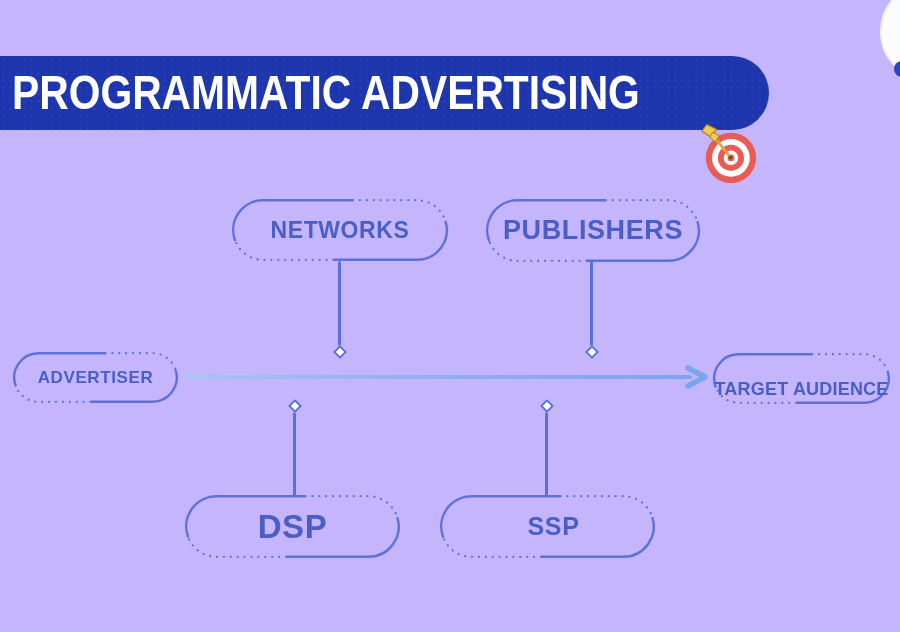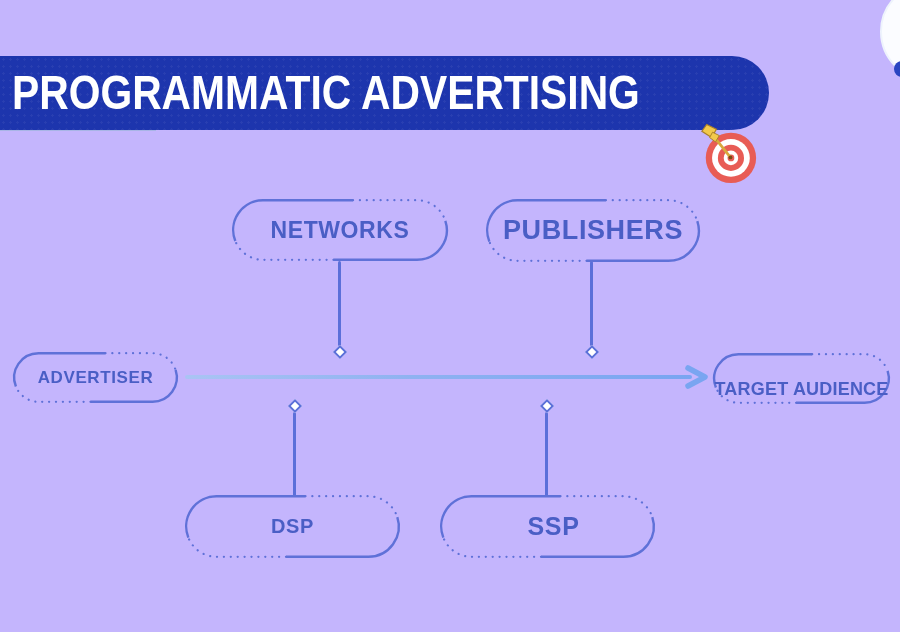--- a/index.html
+++ b/index.html
@@ -46,21 +46,21 @@
   }
   .node-advertiser{left:13px;top:352px;width:165px;height:51px;}
   .node-advertiser .lbl{font-size:17px;}
   .node-networks{left:232px;top:199px;width:216px;height:62px;}
   .node-networks .lbl{font-size:23px;}
   .node-publishers{left:486px;top:199px;width:214px;height:63px;}
   .node-publishers .lbl{font-size:27px;}
   .node-target{left:713px;top:353px;width:177px;height:51px;}
   .node-target .lbl{font-size:18px;letter-spacing:0.2px;margin-top:22px;}
   .node-dsp{left:185px;top:495px;width:215px;height:63px;}
-  .node-dsp .lbl{font-size:20px;}
+  .node-dsp .lbl{font-size:33px;}
   .node-ssp{left:440px;top:495px;width:215px;height:63px;}
   .node-ssp .lbl{font-size:25px;margin-left:12px;}
 
   
   .vline{position:absolute;width:3px;background:#5b6fd9;border-radius:2px;}
   .vline-networks{left:338px;top:261px;height:85px;}
   .vline-publishers{left:590px;top:261px;height:85px;}
   .vline-dsp{left:293px;top:412px;height:84px;}
   .vline-ssp{left:545px;top:412px;height:84px;}
   .diamond{

